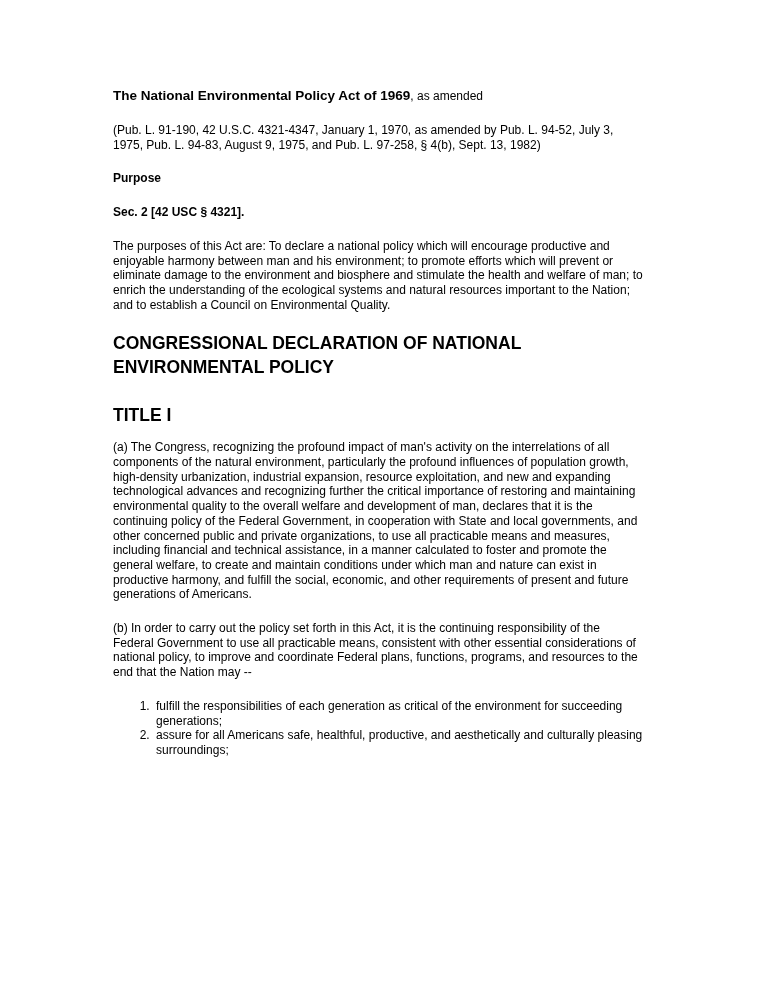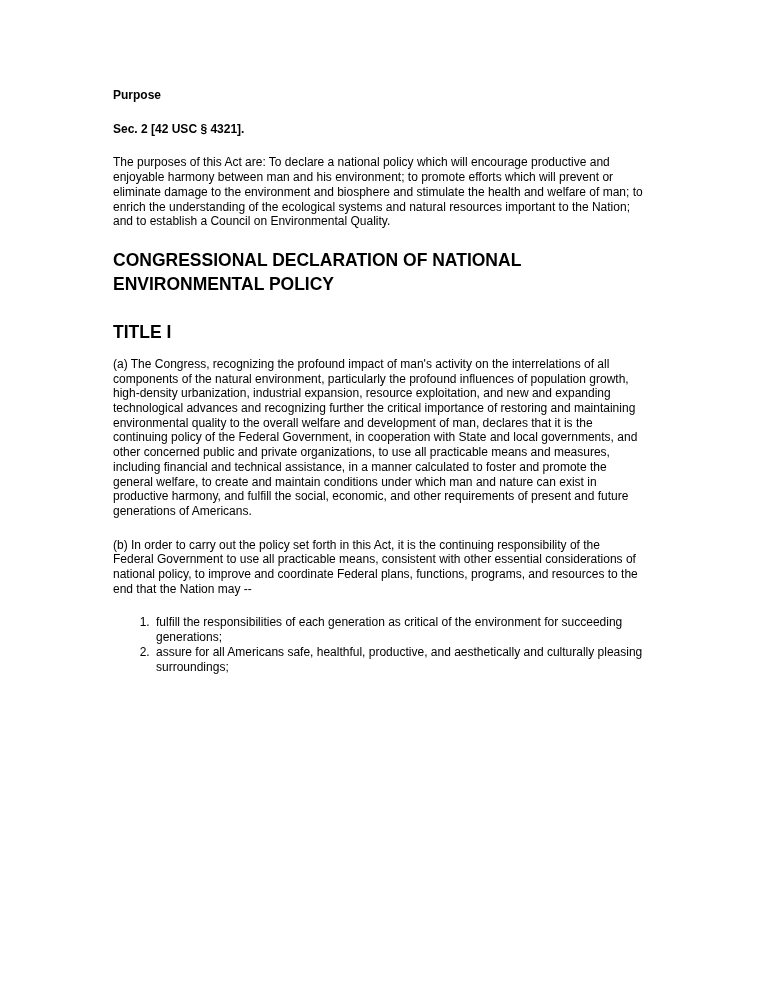--- a/index.html
+++ b/index.html
@@ -63,21 +63,23 @@
   ol.goals li {
     margin: 0;
     padding-left: 3px;
   }
 </style>
 </head>
 <body>
 
 <div class="page">
 
+  <p class="doc-title"><strong>The National Environmental Policy Act of 1969</strong><span class="suffix">, as amended</span></p>
 
+  <p>(Pub. L. 91-190, 42 U.S.C. 4321-4347, January 1, 1970, as amended by Pub. L. 94-52, July 3, 1975, Pub. L. 94-83, August 9, 1975, and Pub. L. 97-258, § 4(b), Sept. 13, 1982)</p>
 
 
 
   <p class="bold">Purpose</p>
 
   <p class="bold">Sec. 2 [42 USC § 4321].</p>
 
   <p>The purposes of this Act are: To declare a national policy which will encourage productive and enjoyable harmony between man and his environment; to promote efforts which will prevent or eliminate damage to the environment and biosphere and stimulate the health and welfare of man; to enrich the understanding of the ecological systems and natural resources important to the Nation; and to establish a Council on Environmental Quality.</p>
 
   <h1 class="h-title second">CONGRESSIONAL DECLARATION OF NATIONAL ENVIRONMENTAL POLICY</h1>

